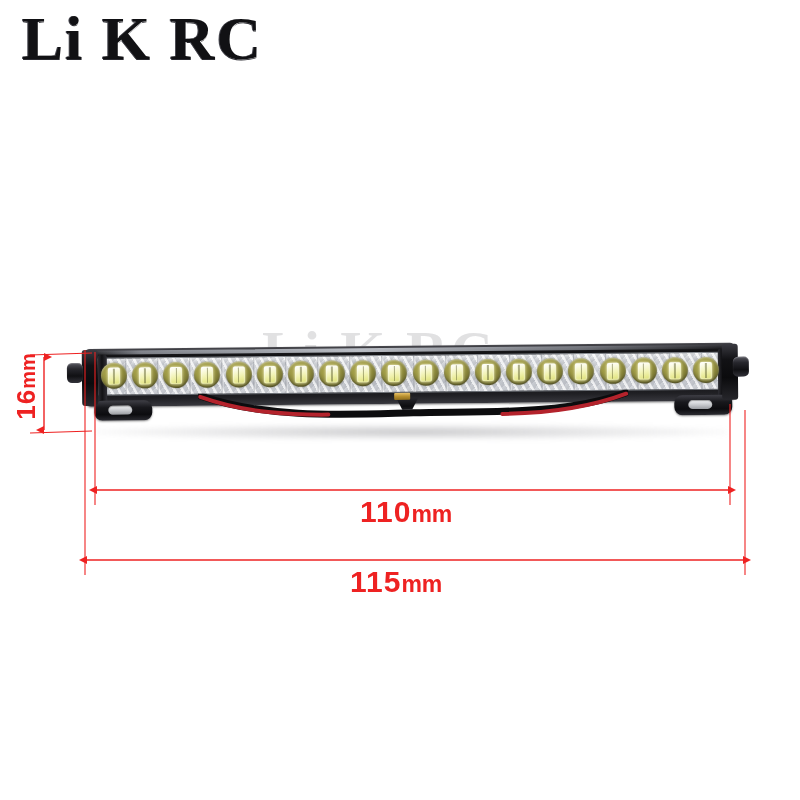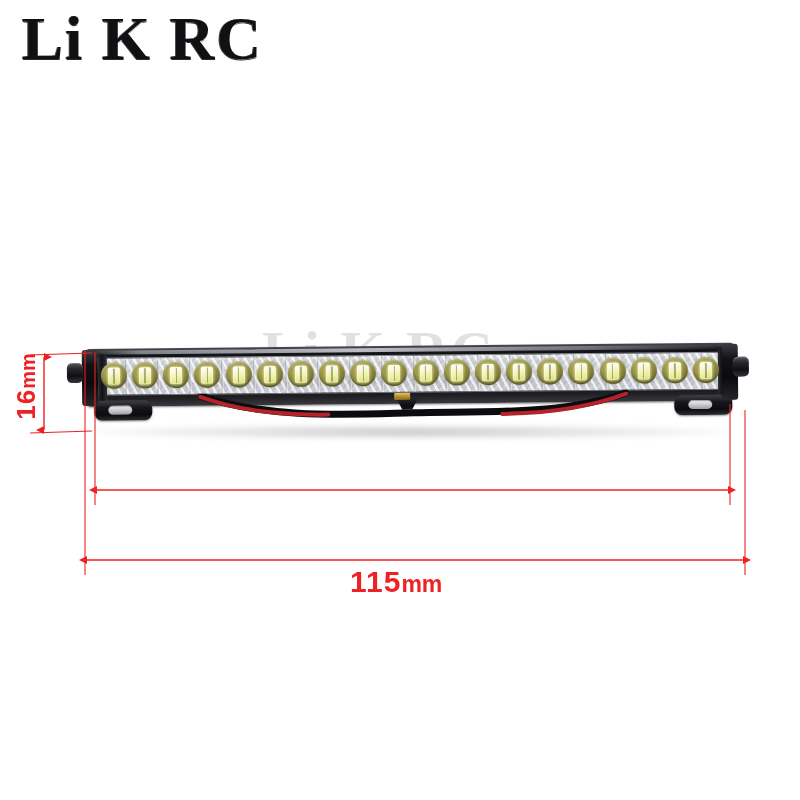--- a/index.html
+++ b/index.html
@@ -490,20 +490,23 @@
     <line x1="730" y1="404" x2="730" y2="505" stroke="#ee2222" stroke-width="1.1"></line>
 
     <line x1="97" y1="490" x2="728" y2="490" stroke="#ee2222" stroke-width="1.4" marker-start="url(#arrowL)" marker-end="url(#arrowR)"></line>
 
     <line x1="85" y1="350" x2="85" y2="575" stroke="#ee2222" stroke-width="1.1"></line>
     <line x1="745" y1="410" x2="745" y2="575" stroke="#ee2222" stroke-width="1.1"></line>
 
     <line x1="87" y1="560" x2="743" y2="560" stroke="#ee2222" stroke-width="1.4" marker-start="url(#arrowL)" marker-end="url(#arrowR)"></line>
   </svg>
 
+  <div class="dim-label" id="label-110mm">
+    <span class="num">110</span><span class="unit">mm</span>
+  </div>
 
   <div class="dim-label" id="label-115mm">
     <span class="num">115</span><span class="unit">mm</span>
   </div>
 
   <div class="dim-label" id="label-16mm">
     <span class="num">16</span><span class="unit">mm</span>
   </div>
 
 </div>

